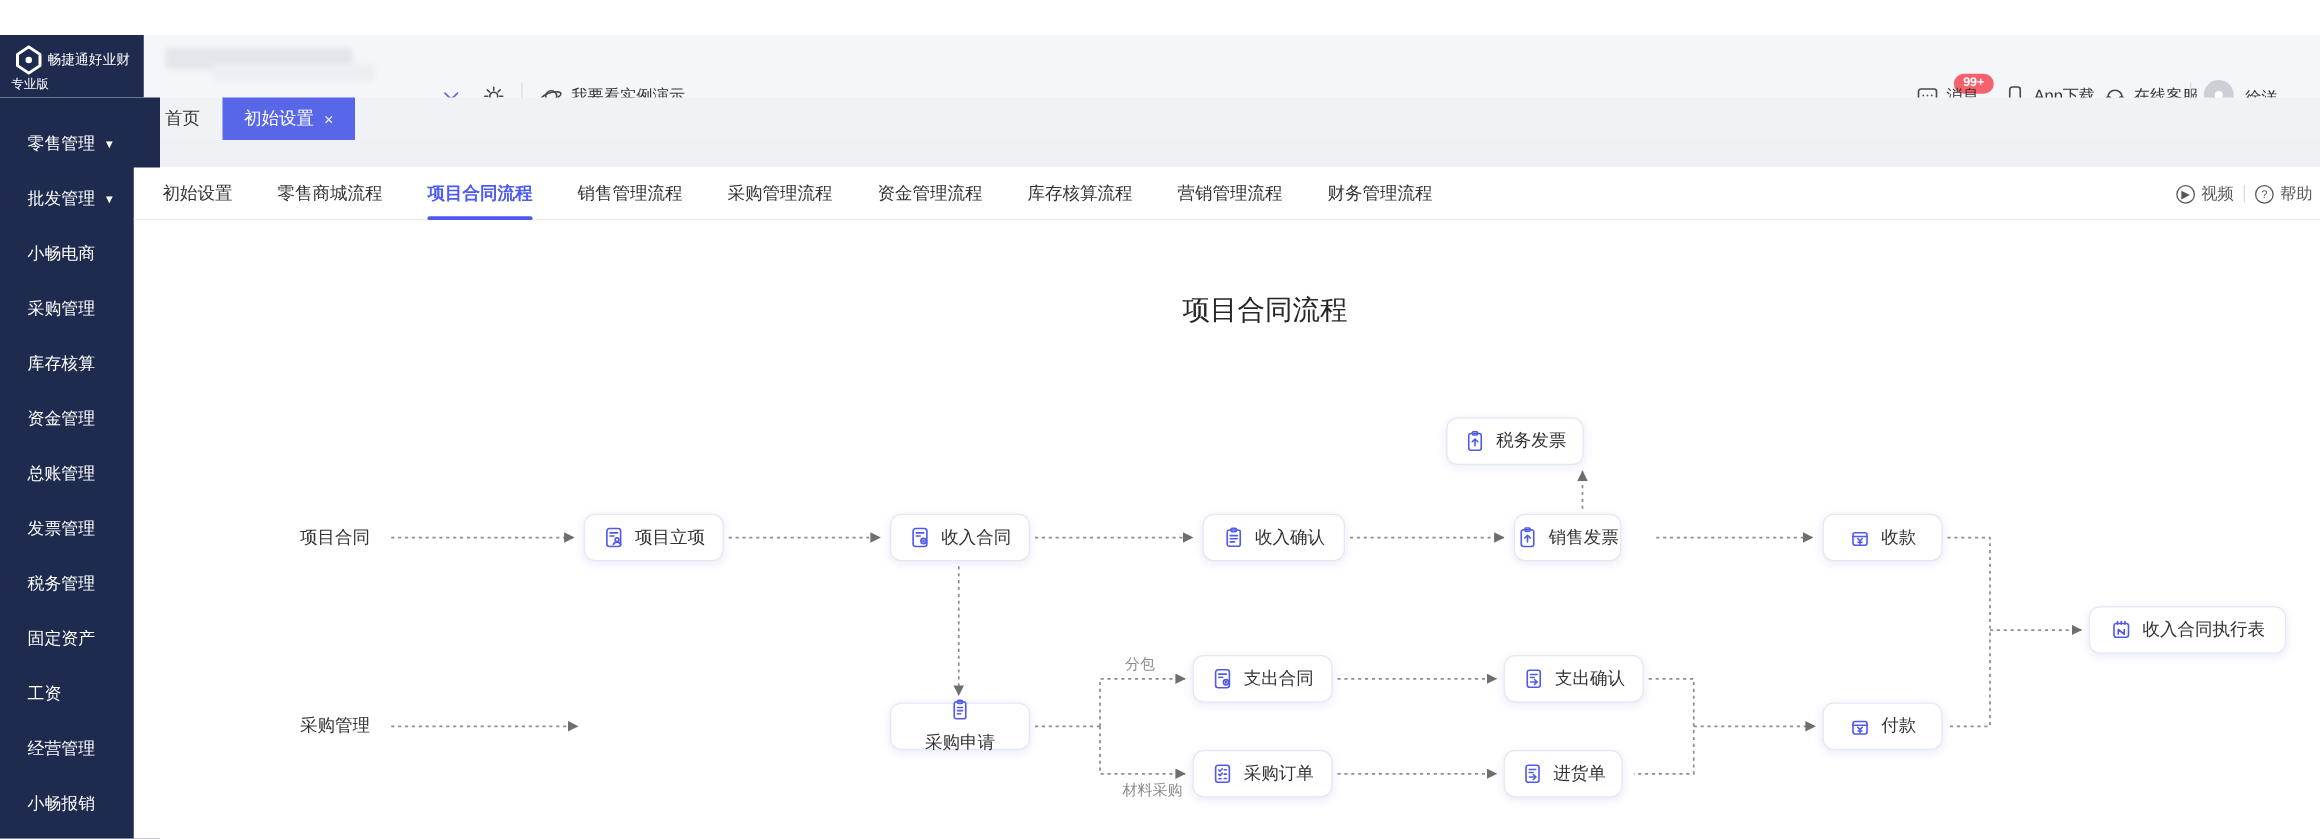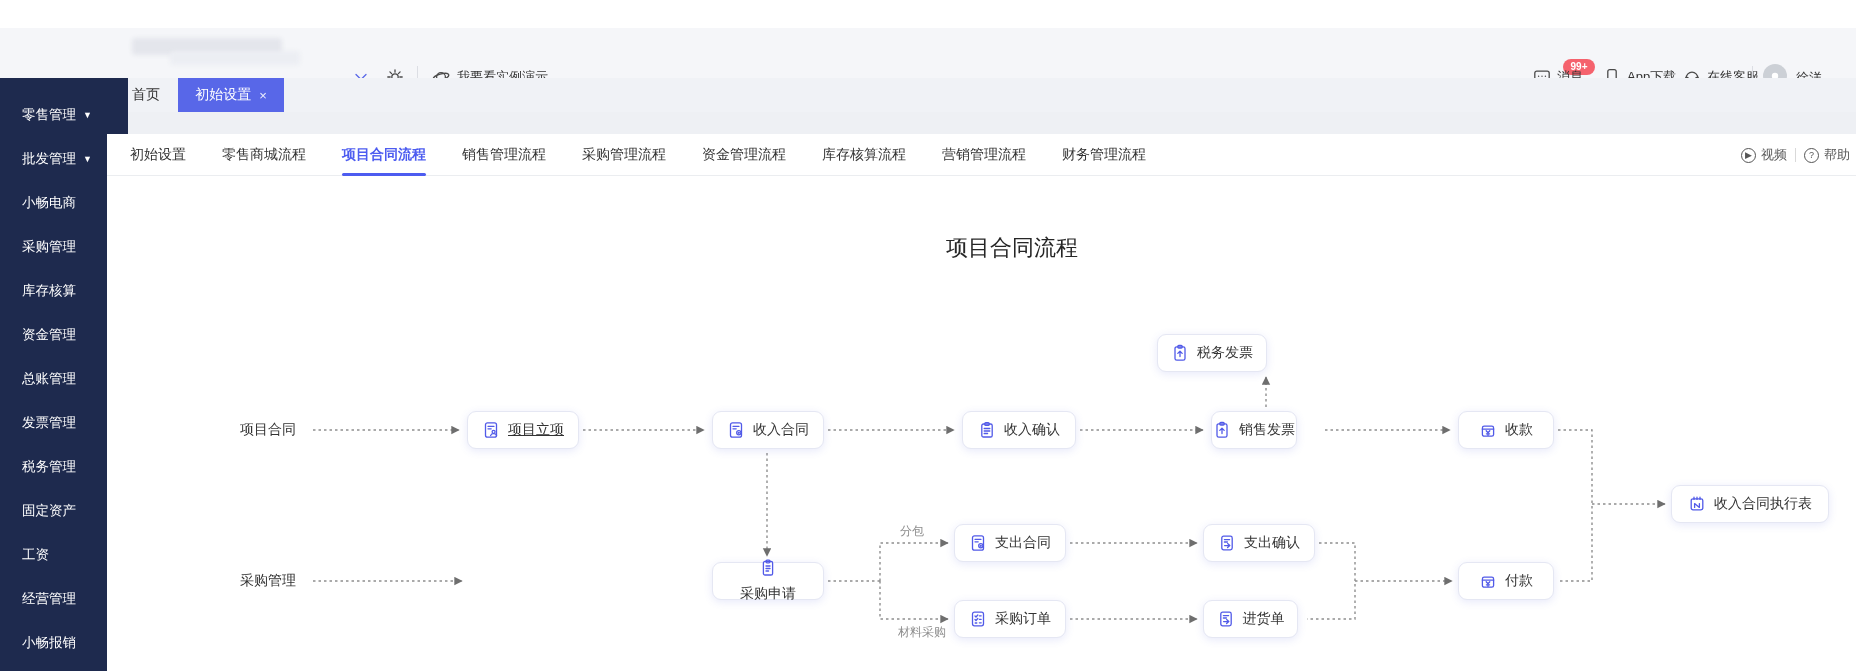--- a/index.html
+++ b/index.html
@@ -71,20 +71,30 @@
   .ic-purple { stroke:#5867e8 !important; }
 </style>
 </head>
 <body>
 
 <div class="root">
 
   <div class="topstrip"></div>
 
   <div class="header">
+    <div class="logo-block">
+      <span class="logo-mark">
+        <svg width="26" height="26" viewBox="0 0 26 26">
+            <path d="M13 2.5l9 6v9l-9 6-9-6v-9z" fill="none" stroke="#fff" stroke-width="2.4" stroke-linejoin="round"></path>
+            <circle cx="13" cy="13" r="2.6" fill="#fff"></circle>
+          </svg>
+      </span>
+      <span class="logo-title">畅捷通好业财</span>
+      <span class="logo-edition">专业版</span>
+    </div>
 
     <div class="blurwrap">
       <div class="blur1"></div>
       <div class="blur2"></div>
     </div>
     <div class="sel-underline"></div>
 
     <span class="hdr-ic" style="left:352px;">
       <svg class="ic18 ic-purple" viewBox="0 0 18 18">
           <path d="M4 6.5l5 5 5-5"></path>
@@ -259,21 +269,21 @@
         <div class="flow-node" style="left: 1157px; top: 334px; width: 110px;">
           <span class="nicon">
             <svg viewBox="0 0 18 18">
               <rect x="4" y="2.8" width="10" height="13.4" rx="1.8"></rect>
               <rect x="6.8" y="1.4" width="4.4" height="2.6" rx="1"></rect>
               <path d="M9 12.6V7.4M6.8 9.4L9 7.2l2.2 2.2"></path>
             </svg>
           </span>
           <span>税务发票</span>
         </div>
-        <div class="flow-node" style="left: 467px; top: 411px; width: 112px; text-decoration: underline;">
+        <div class="flow-node" style="left: 467px; top: 411px; width: 112px;">
           <span class="nicon">
             <svg viewBox="0 0 18 18">
               <rect x="3.5" y="1.8" width="11" height="14.4" rx="2"></rect>
               <path d="M6 5.3h6M6 7.8h3.2"></path>
               <circle cx="11.6" cy="10.8" r="1.5"></circle>
               <path d="M8.6 14.6c.4-1.2 1.6-1.9 3-1.9s2.6.7 3 1.9"></path>
             </svg>
           </span>
           <span>项目立项</span>
         </div>

